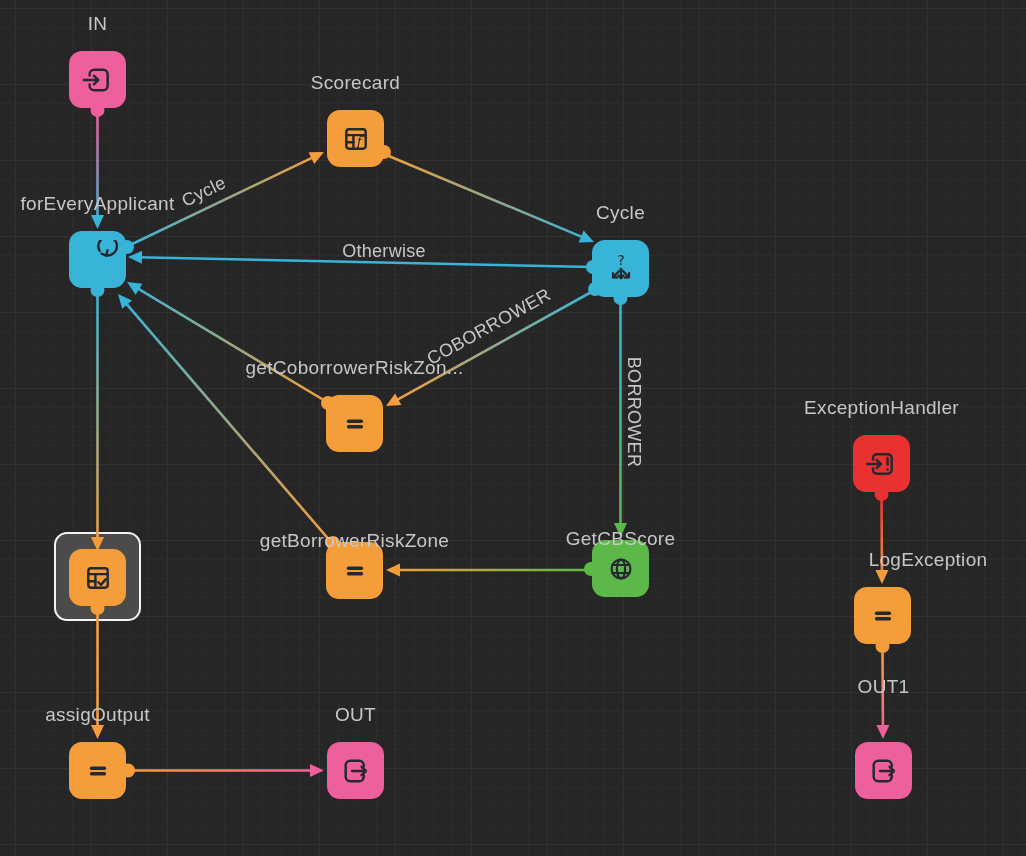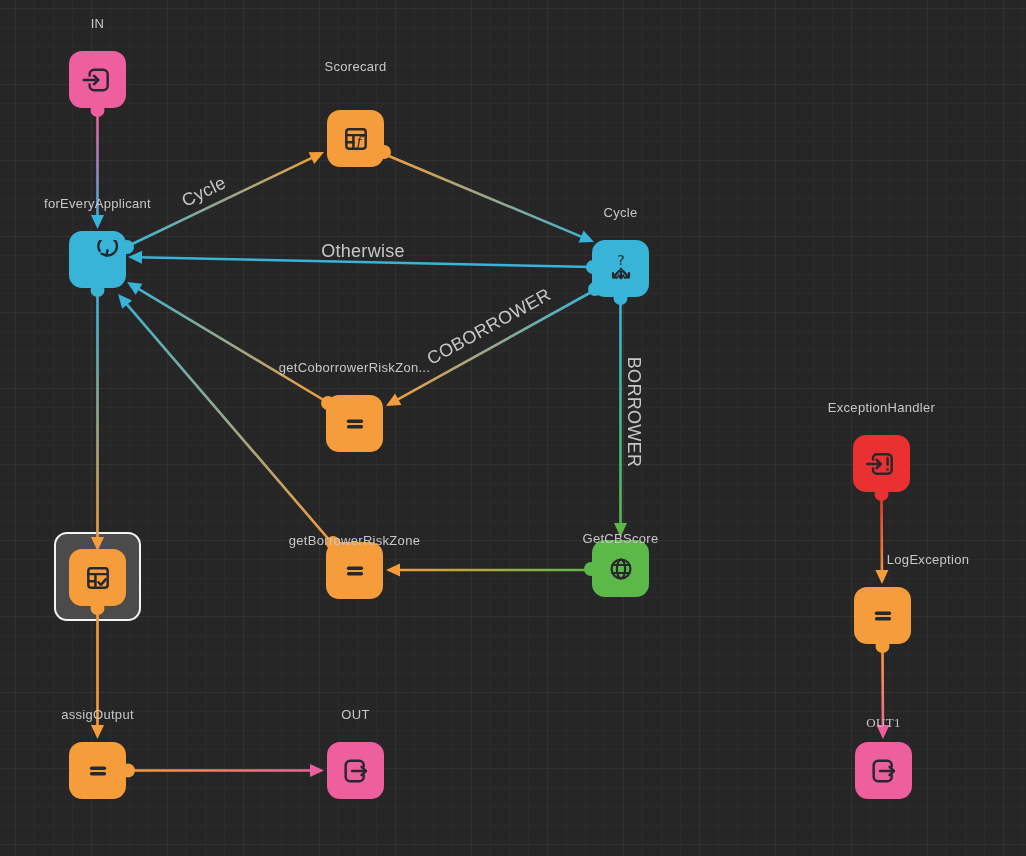--- a/index.html
+++ b/index.html
@@ -23,21 +23,21 @@
   #labels-layer,#nodes-layer{position:absolute;left:0;top:0;width:100%;height:100%;pointer-events:none;}
   .node{
     position:absolute;width:57px;height:57px;border-radius:13px;
     display:flex;align-items:center;justify-content:center;
     pointer-events:auto;
   }
   .node .icon{display:flex;align-items:center;justify-content:center;}
   .node-label{
     position:absolute;transform:translateX(-50%);
     white-space:nowrap;color:var(--label-color);
-    font-size:13px;letter-spacing:.3px;line-height:22px;
+    font-size:19px;letter-spacing:.3px;line-height:22px;
   }
   .edge-label{
     position:absolute;white-space:nowrap;color:var(--label-color);
     font-size:18px;letter-spacing:.3px;pointer-events:auto;
   }
 </style>
 </head>
 <body style="--label-color: #c7c7c9;">
 
 <div id="canvas">
@@ -139,21 +139,21 @@
       <polygon points="97.5,739 91,725 104,725" fill="#f59d3b"></polygon>
       <line x1="128" y1="770.5" x2="314" y2="770.5" stroke="url(#g11)" stroke-width="2.6"></line>
       <polygon points="324,770.5 310,777 310,764" fill="#ee5f9d"></polygon>
       <line x1="881.5" y1="494" x2="881.9444453017634" y2="574.0001543174155" stroke="url(#g12)" stroke-width="2.6"></line>
       <polygon points="882,584 875.4223237287888,570.0363265982354 888.4221231161487,569.9641054905279" fill="#f59d3b"></polygon>
       <line x1="882.5" y1="647" x2="882.9456529765274" y2="729.0001476810385" stroke="url(#g13)" stroke-width="2.6"></line>
       <polygon points="883,739 876.4240101598134,725.035532318711 889.4238181744633,724.9648811881967" fill="#ee5f9d"></polygon>
     </svg>
   <div id="labels-layer">
       <div class="edge-label" style="left: 204px; top: 192px; transform: translate(-50%, -50%) rotate(-26deg);">Cycle</div>
-      <div class="edge-label" style="left: 363px; top: 251px; transform: translate(-50%, -50%) rotate(0deg);">Otherwise</div>
+      <div class="edge-label" style="left: 384px; top: 251px; transform: translate(-50%, -50%) rotate(0deg);">Otherwise</div>
       <div class="edge-label" style="left: 489px; top: 327px; transform: translate(-50%, -50%) rotate(-29deg);">COBORROWER</div>
       <div class="edge-label" style="left: 633px; top: 412px; transform: translate(-50%, -50%) rotate(90deg);">BORROWER</div>
     </div>
   <div id="nodes-layer">
       <div class="node" style="left: 69px; top: 51px; background: rgb(238, 95, 157);">
         <span class="icon">
           <svg viewBox="0 0 31 31" width="40" height="40" fill="none" stroke="#25282c" stroke-width="1.9" stroke-linecap="round" stroke-linejoin="round">
             <path d="M9 12v-1a3.5 3.5 0 0 1 3.5-3.5h7a3.5 3.5 0 0 1 3.5 3.5v9a3.5 3.5 0 0 1-3.5 3.5h-7A3.5 3.5 0 0 1 9 20v-1"></path>
             <path d="M4.5 15.5h11"></path>
             <path d="M12.3 12.2l3.4 3.3-3.4 3.3"></path>
@@ -165,21 +165,21 @@
         <span class="icon">
           <svg viewBox="0 0 31 31" width="40" height="40" fill="none" stroke="#25282c" stroke-width="1.9" stroke-linecap="round" stroke-linejoin="round">
             <rect x="8" y="8" width="15" height="15" rx="2"></rect>
             <path d="M8 12.5h15"></path>
             <path d="M13.5 12.5v10.5"></path>
             <path d="M8 18h5.5"></path>
             <text x="16" y="21.3" font-size="10.5" font-style="italic" font-family="DejaVu Serif, serif" fill="#25282c" stroke="none">f</text>
           </svg>
         </span>
       </div>
-      <div class="node-label" style="left: 355.5px; top: 56px;">Scorecard</div>
+      <div class="node-label" style="left: 355.5px; top: 72px;">Scorecard</div>
       <div class="node" style="left: 69px; top: 231px; background: rgb(56, 180, 216);">
         <span class="icon">
           <svg viewBox="0 0 31 31" width="40" height="40" fill="none" stroke="#25282c" stroke-width="1.9" stroke-linecap="round" stroke-linejoin="round">
             <path d="M16.75 8.4A7.2 7.2 0 1 1 21.74 11.9"></path>
             <path d="M18.2 10.6L21.9 12.1 22.9 8.0"></path>
           </svg>
         </span>
       </div>
       <div class="node-label" style="left: 97.5px; top: 193px;">forEveryApplicant</div>
       <div class="node" style="left: 592px; top: 240px; background: rgb(56, 180, 216);">
@@ -279,15 +279,15 @@
       <div class="node-label" style="left: 355.5px; top: 704px;">OUT</div>
       <div class="node" style="left: 855px; top: 742px; background: rgb(238, 95, 157);">
         <span class="icon">
           <svg viewBox="0 0 31 31" width="40" height="40" fill="none" stroke="#25282c" stroke-width="1.9" stroke-linecap="round" stroke-linejoin="round">
             <path d="M21.5 12v-1A3.5 3.5 0 0 0 18 7.5h-7A3.5 3.5 0 0 0 7.5 11v9a3.5 3.5 0 0 0 3.5 3.5h7a3.5 3.5 0 0 0 3.5-3.5v-1"></path>
             <path d="M12.5 15.5h10.5"></path>
             <path d="M19.8 12.3l3.4 3.2-3.4 3.2"></path>
           </svg>
         </span>
       </div>
-      <div class="node-label" style="left: 883.5px; top: 712px; font-family: Liberation Serif, serif;">OUT1</div>
+      <div class="node-label" style="left: 883.5px; top: 676px;">OUT1</div>
     </div>
 </div>
 
 </body></html>

